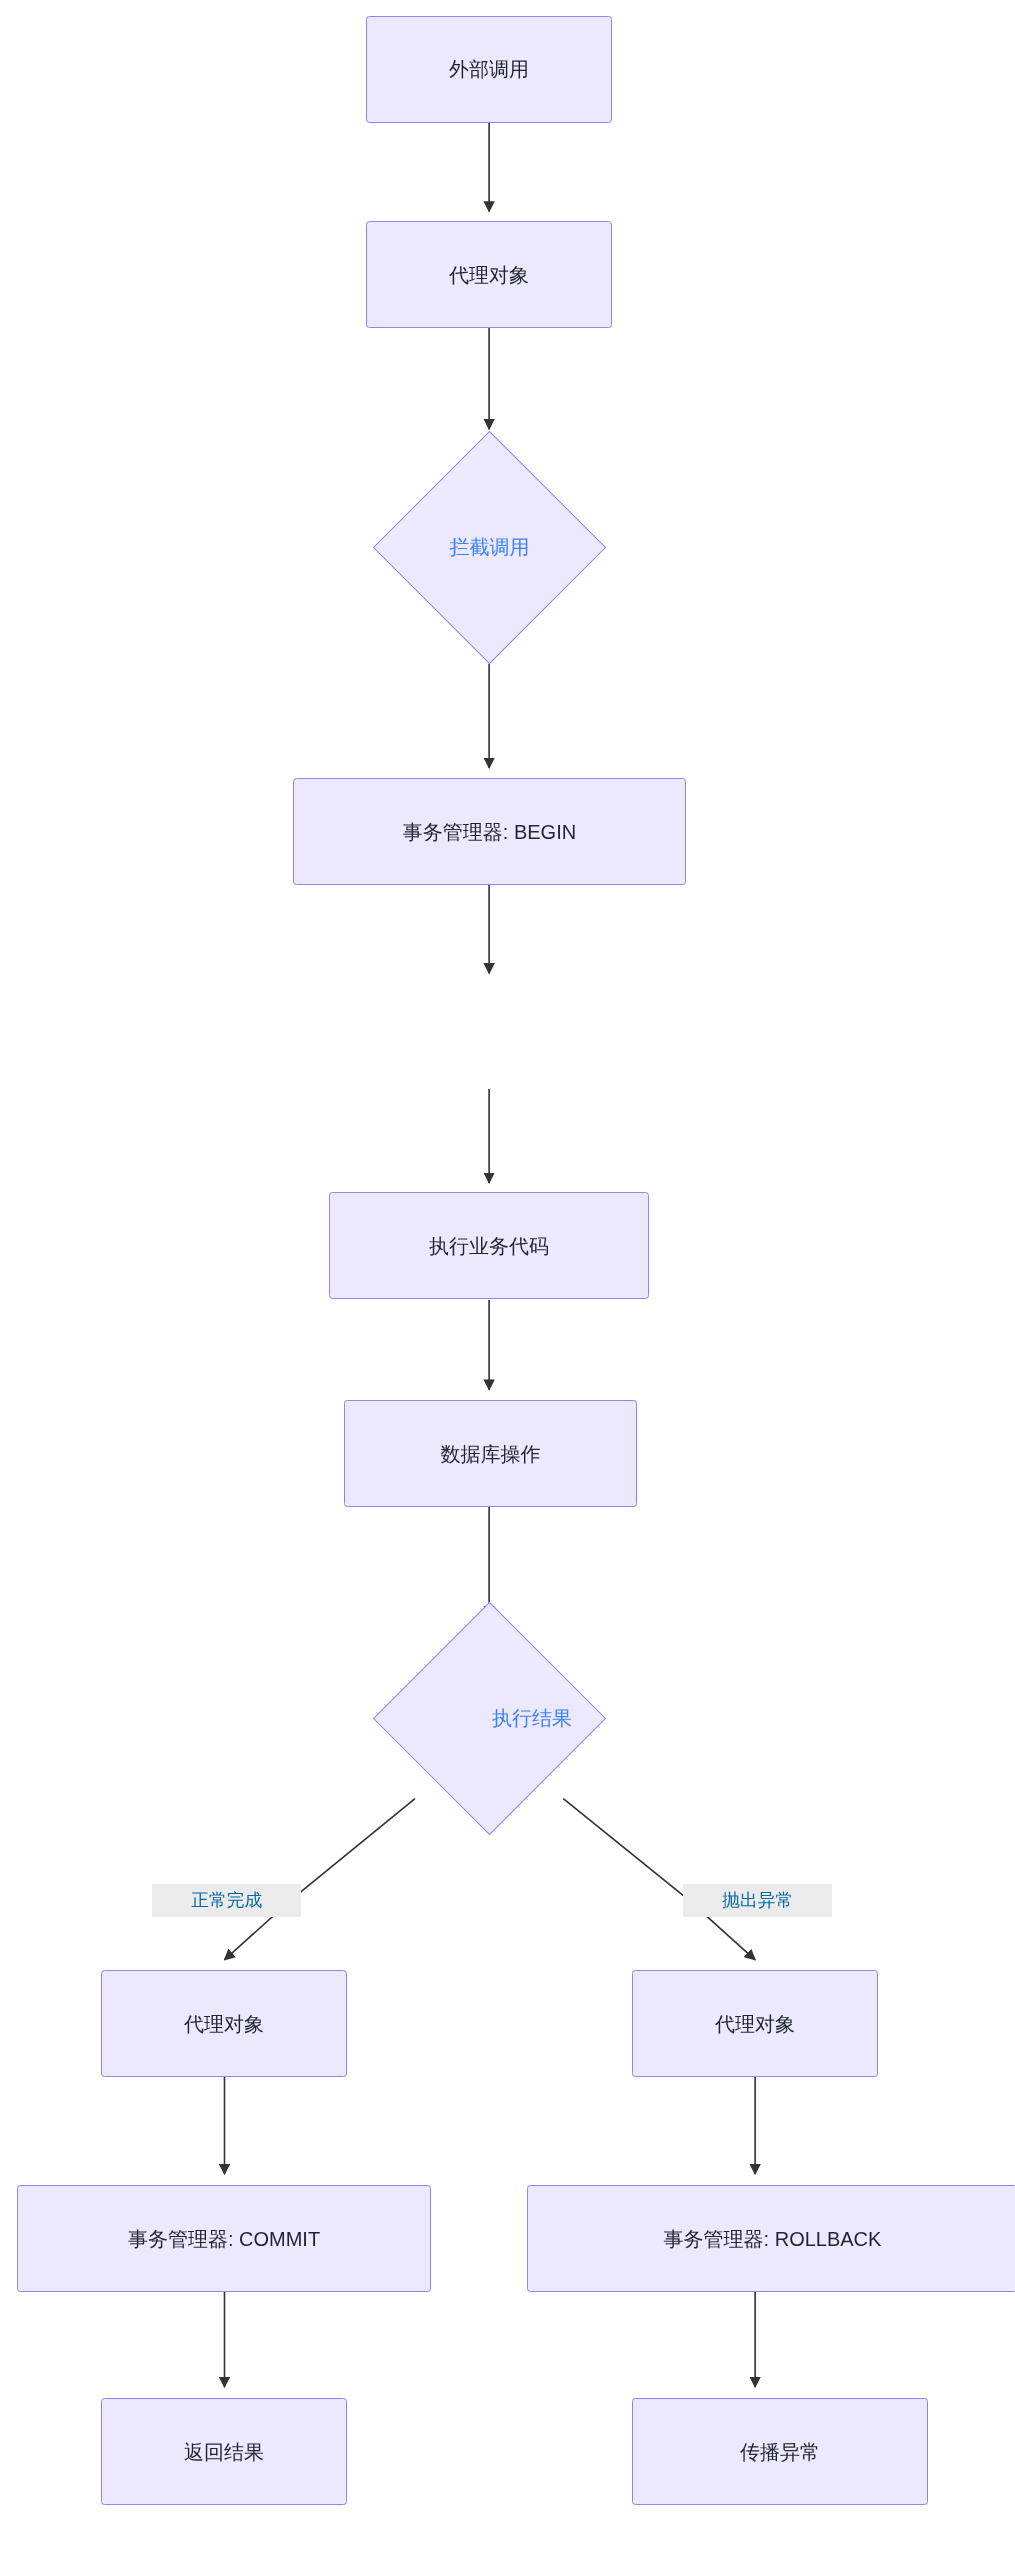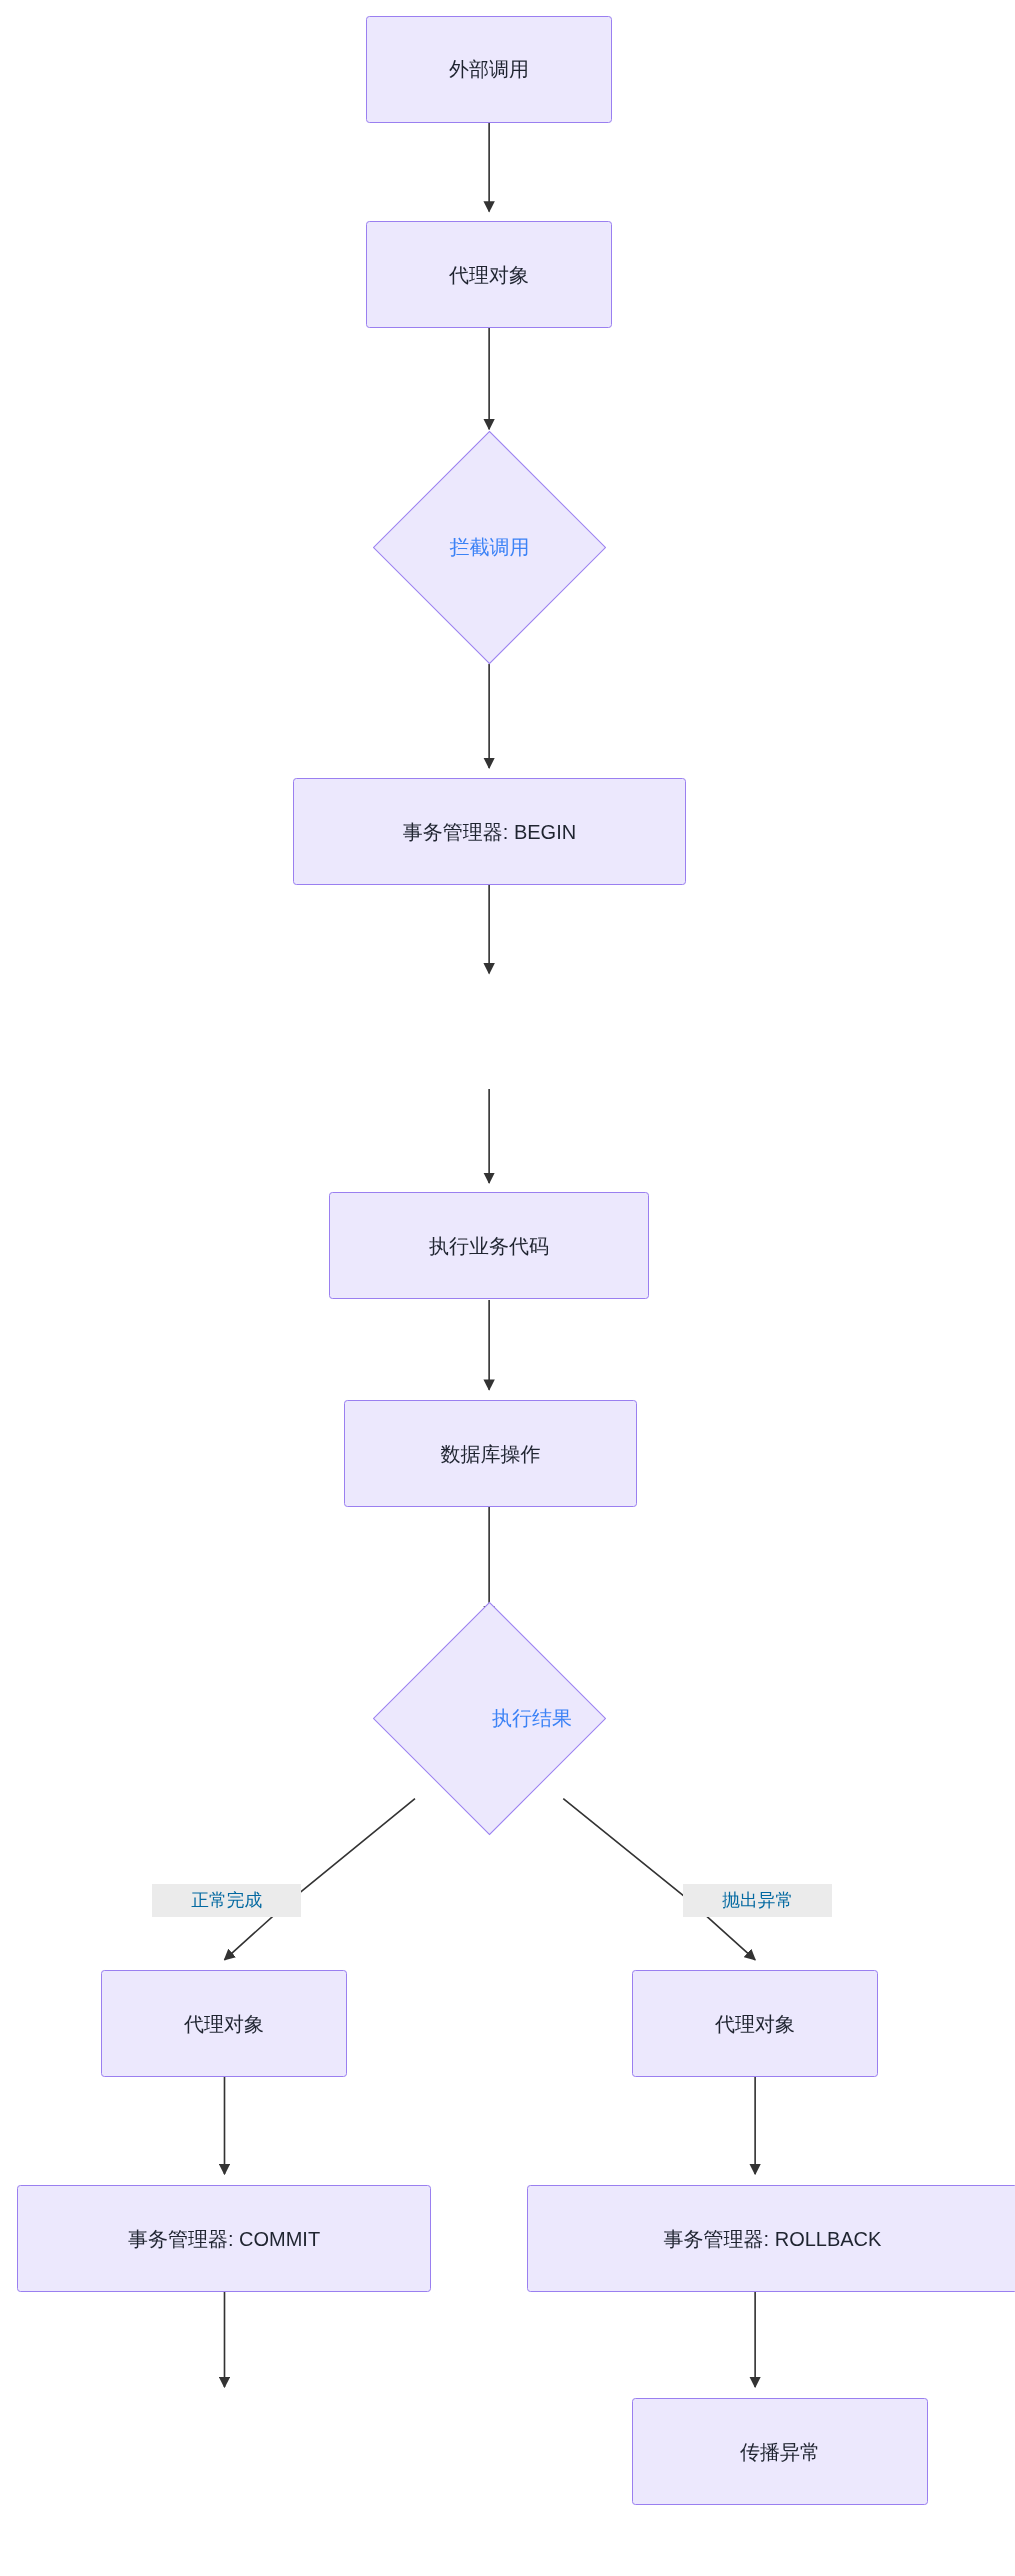--- a/index.html
+++ b/index.html
@@ -156,20 +156,23 @@
   </div>
 
   <div class="node-box" style="left:101px; top:1970px; width:246px; height:107px;">
     <span>代理对象</span>
   </div>
 
   <div class="node-box" style="left:17px; top:2185px; width:414px; height:107px;">
     <span>事务管理器: COMMIT</span>
   </div>
 
+  <div class="node-box" style="left:101px; top:2398px; width:246px; height:107px;">
+    <span>返回结果</span>
+  </div>
 
   <div class="node-box" style="left:632px; top:1970px; width:246px; height:107px;">
     <span>代理对象</span>
   </div>
 
   <div class="node-box" style="left:527px; top:2185px; width:491px; height:107px;">
     <span>事务管理器: ROLLBACK</span>
   </div>
 
   <div class="node-box" style="left:632px; top:2398px; width:296px; height:107px;">

